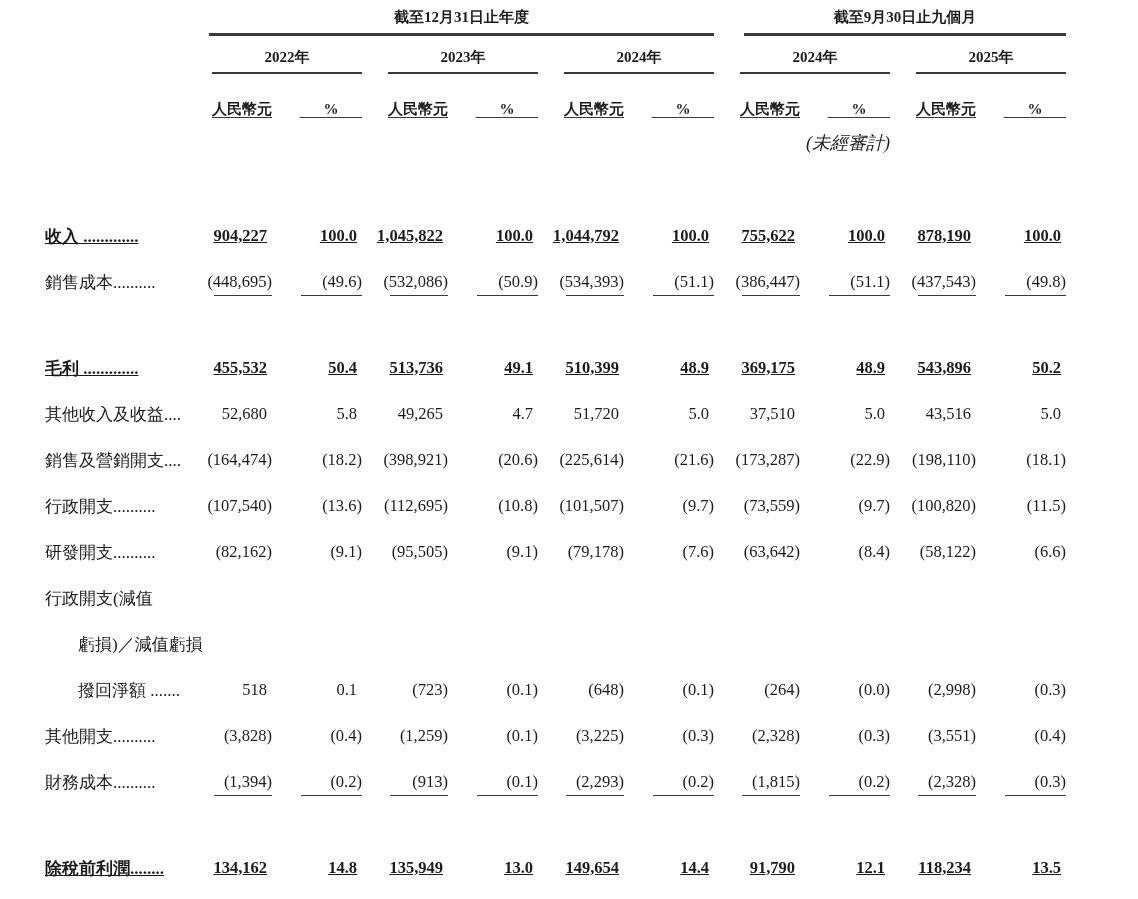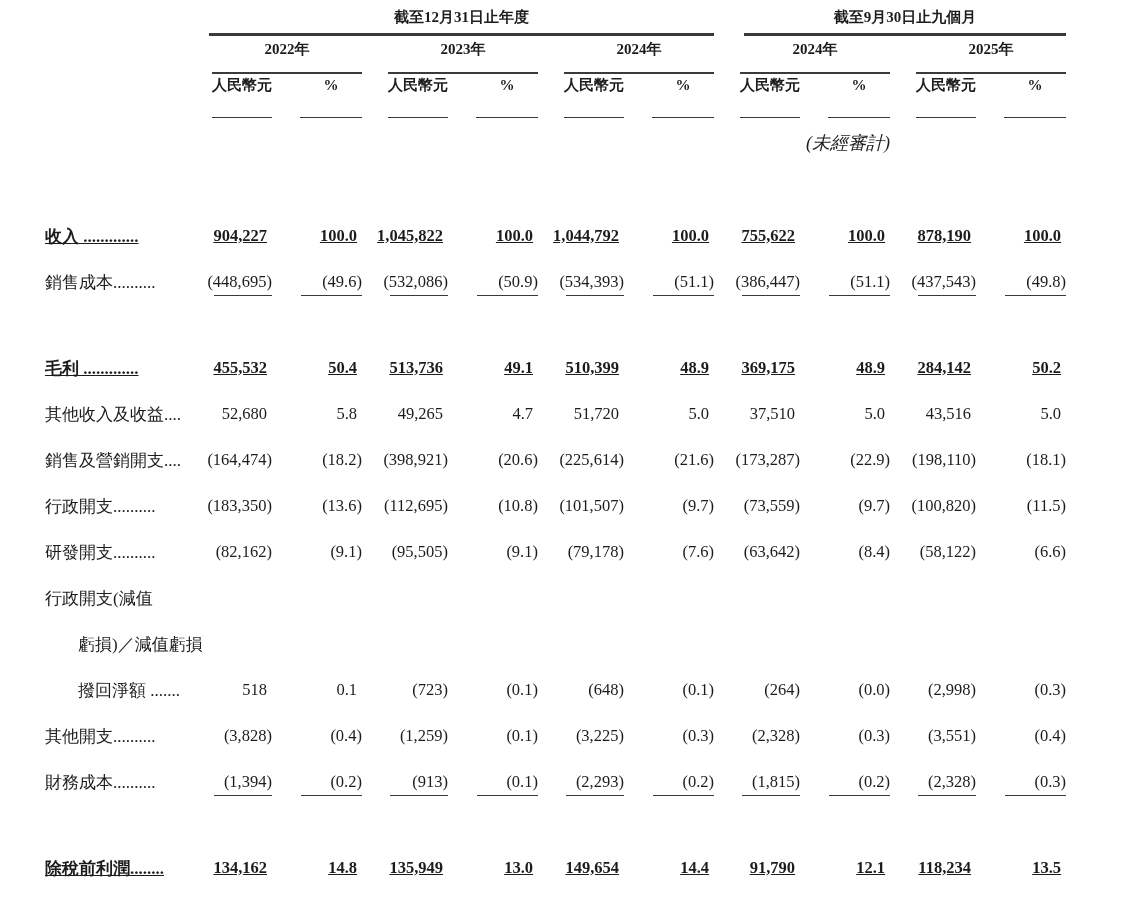--- a/index.html
+++ b/index.html
@@ -32,30 +32,30 @@
     border-bottom:3px solid #3a3a3a;
     white-space:nowrap;
   }
   .spanbox.g1 { width:505px; }
   .spanbox.g2 { width:322px; }
 
   tr.year-row th { height:38px; }
   .yearbox {
     margin-left:auto; width:150px; text-align:center;
     font-weight:bold; font-size:15px; line-height:1;
-    padding-bottom:15px;
+    padding-bottom:7px;
     border-bottom:2px solid #3a3a3a;
     white-space:nowrap;
   }
 
   tr.colhead-row th { height:44px; }
   .colbox {
     margin-left:auto; text-align:center;
     font-weight:bold; font-size:15px; line-height:1;
-    padding-bottom:24px;
+    padding-bottom:0;
     border-bottom:1.5px solid #3a3a3a;
     white-space:nowrap;
   }
   .colbox.w-rmb { width:60px; }
   .colbox.w-pct { width:62px; }
 
   tr.note-row th { height:32px; }
   .note-units {
     margin-left:auto; width:150px; text-align:center;
     font-style:italic; font-size:14px; line-height:1;
@@ -211,21 +211,21 @@
         <tr class="bold">
     <td class="label">毛利 .............</td>
     <td class="val rmb"><span class="num">455,532</span></td>
     <td class="val pct"><span class="num">50.4</span></td>
     <td class="val rmb"><span class="num">513,736</span></td>
     <td class="val pct"><span class="num">49.1</span></td>
     <td class="val rmb"><span class="num">510,399</span></td>
     <td class="val pct"><span class="num">48.9</span></td>
     <td class="val rmb"><span class="num">369,175</span></td>
     <td class="val pct"><span class="num">48.9</span></td>
-    <td class="val rmb"><span class="num">284,142</span></td>
+    <td class="val rmb"><span class="num">543,896</span></td>
     <td class="val pct"><span class="num">50.2</span></td>
   </tr>
         <tr>
     <td class="label">其他收入及收益....</td>
     <td class="val rmb"><span class="num">52,680</span></td>
     <td class="val pct"><span class="num">5.8</span></td>
     <td class="val rmb"><span class="num">49,265</span></td>
     <td class="val pct"><span class="num">4.7</span></td>
     <td class="val rmb"><span class="num">51,720</span></td>
     <td class="val pct"><span class="num">5.0</span></td>
@@ -242,21 +242,21 @@
     <td class="val pct"><span class="num neg">(20.6)</span></td>
     <td class="val rmb"><span class="num neg">(225,614)</span></td>
     <td class="val pct"><span class="num neg">(21.6)</span></td>
     <td class="val rmb"><span class="num neg">(173,287)</span></td>
     <td class="val pct"><span class="num neg">(22.9)</span></td>
     <td class="val rmb"><span class="num neg">(198,110)</span></td>
     <td class="val pct"><span class="num neg">(18.1)</span></td>
   </tr>
         <tr>
     <td class="label">行政開支..........</td>
-    <td class="val rmb"><span class="num neg">(183,350)</span></td>
+    <td class="val rmb"><span class="num neg">(107,540)</span></td>
     <td class="val pct"><span class="num neg">(13.6)</span></td>
     <td class="val rmb"><span class="num neg">(112,695)</span></td>
     <td class="val pct"><span class="num neg">(10.8)</span></td>
     <td class="val rmb"><span class="num neg">(101,507)</span></td>
     <td class="val pct"><span class="num neg">(9.7)</span></td>
     <td class="val rmb"><span class="num neg">(73,559)</span></td>
     <td class="val pct"><span class="num neg">(9.7)</span></td>
     <td class="val rmb"><span class="num neg">(100,820)</span></td>
     <td class="val pct"><span class="num neg">(11.5)</span></td>
   </tr>

